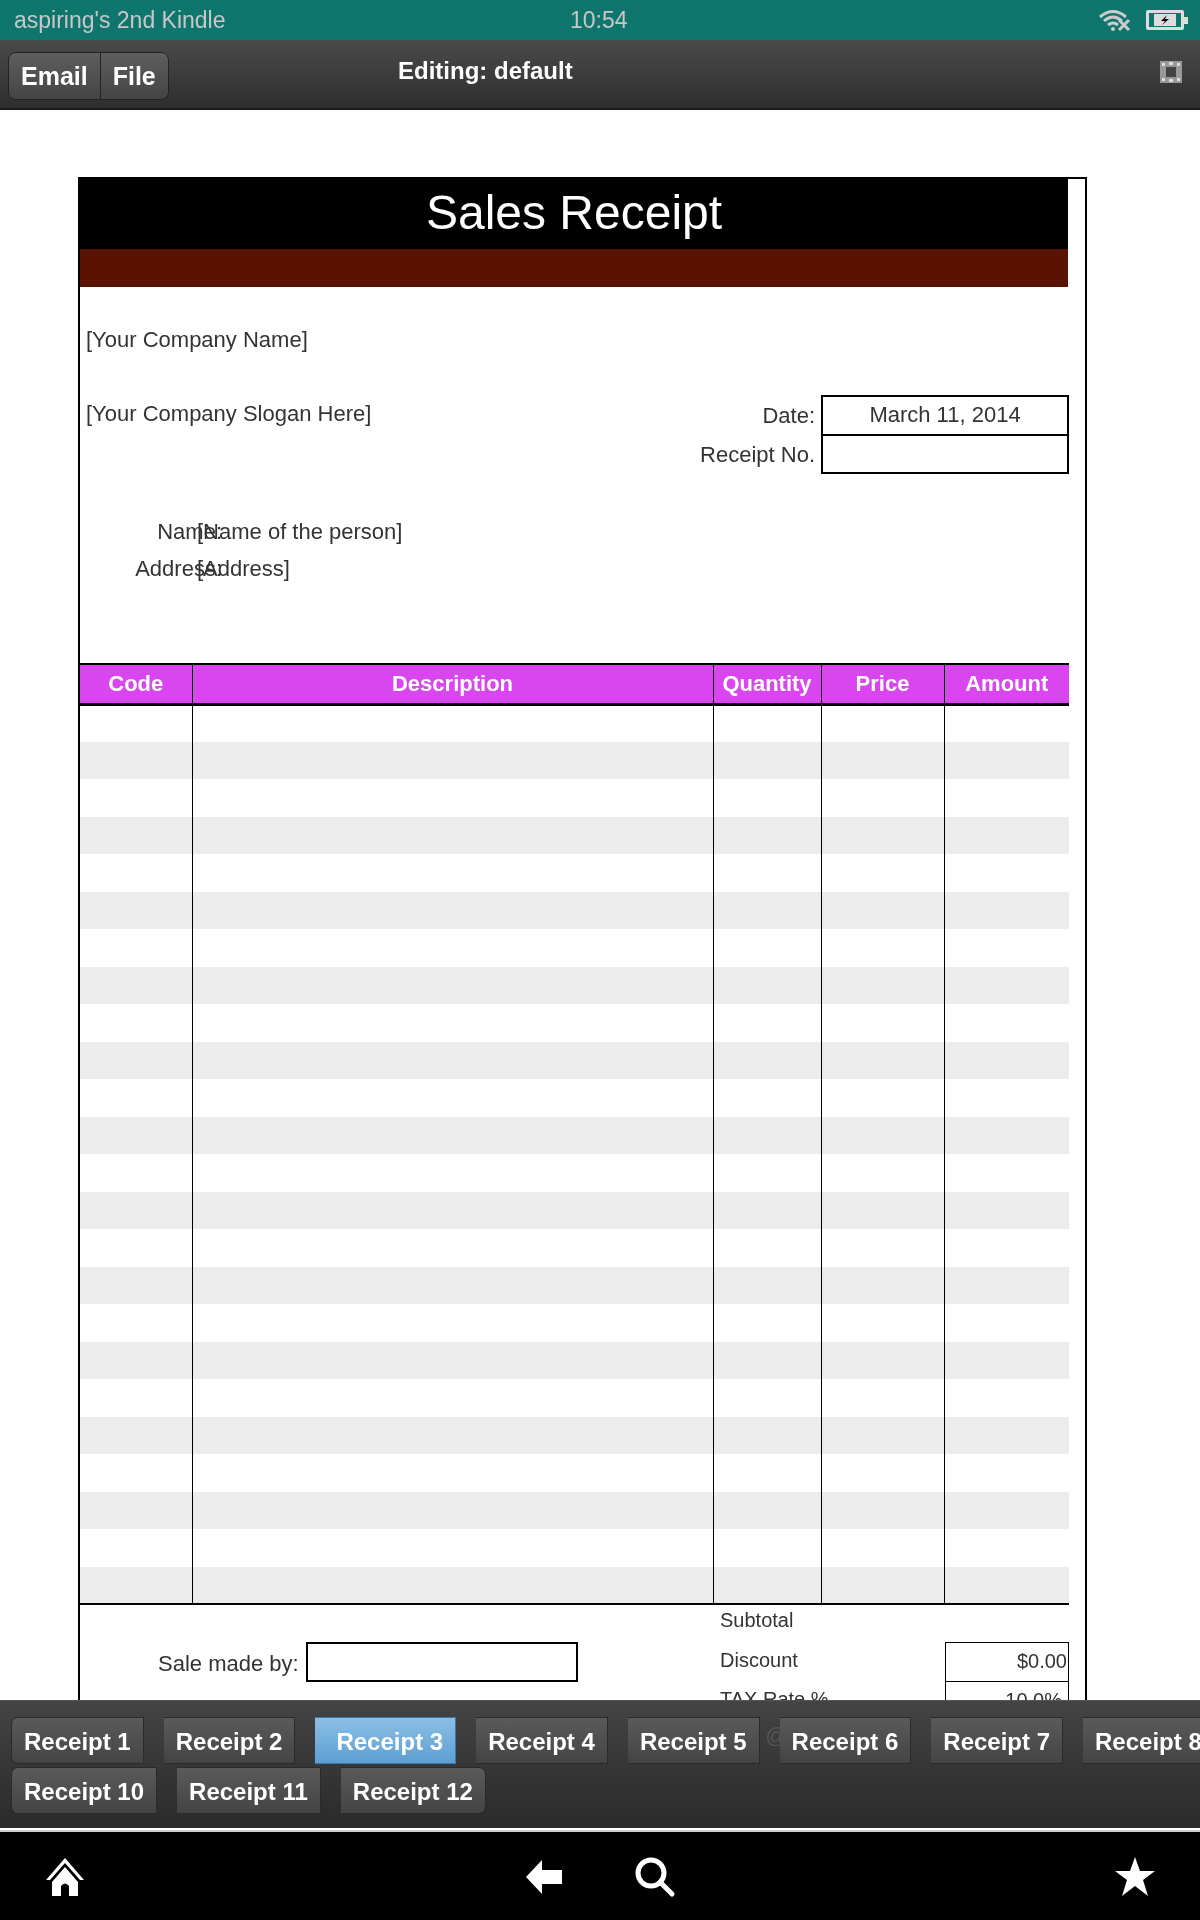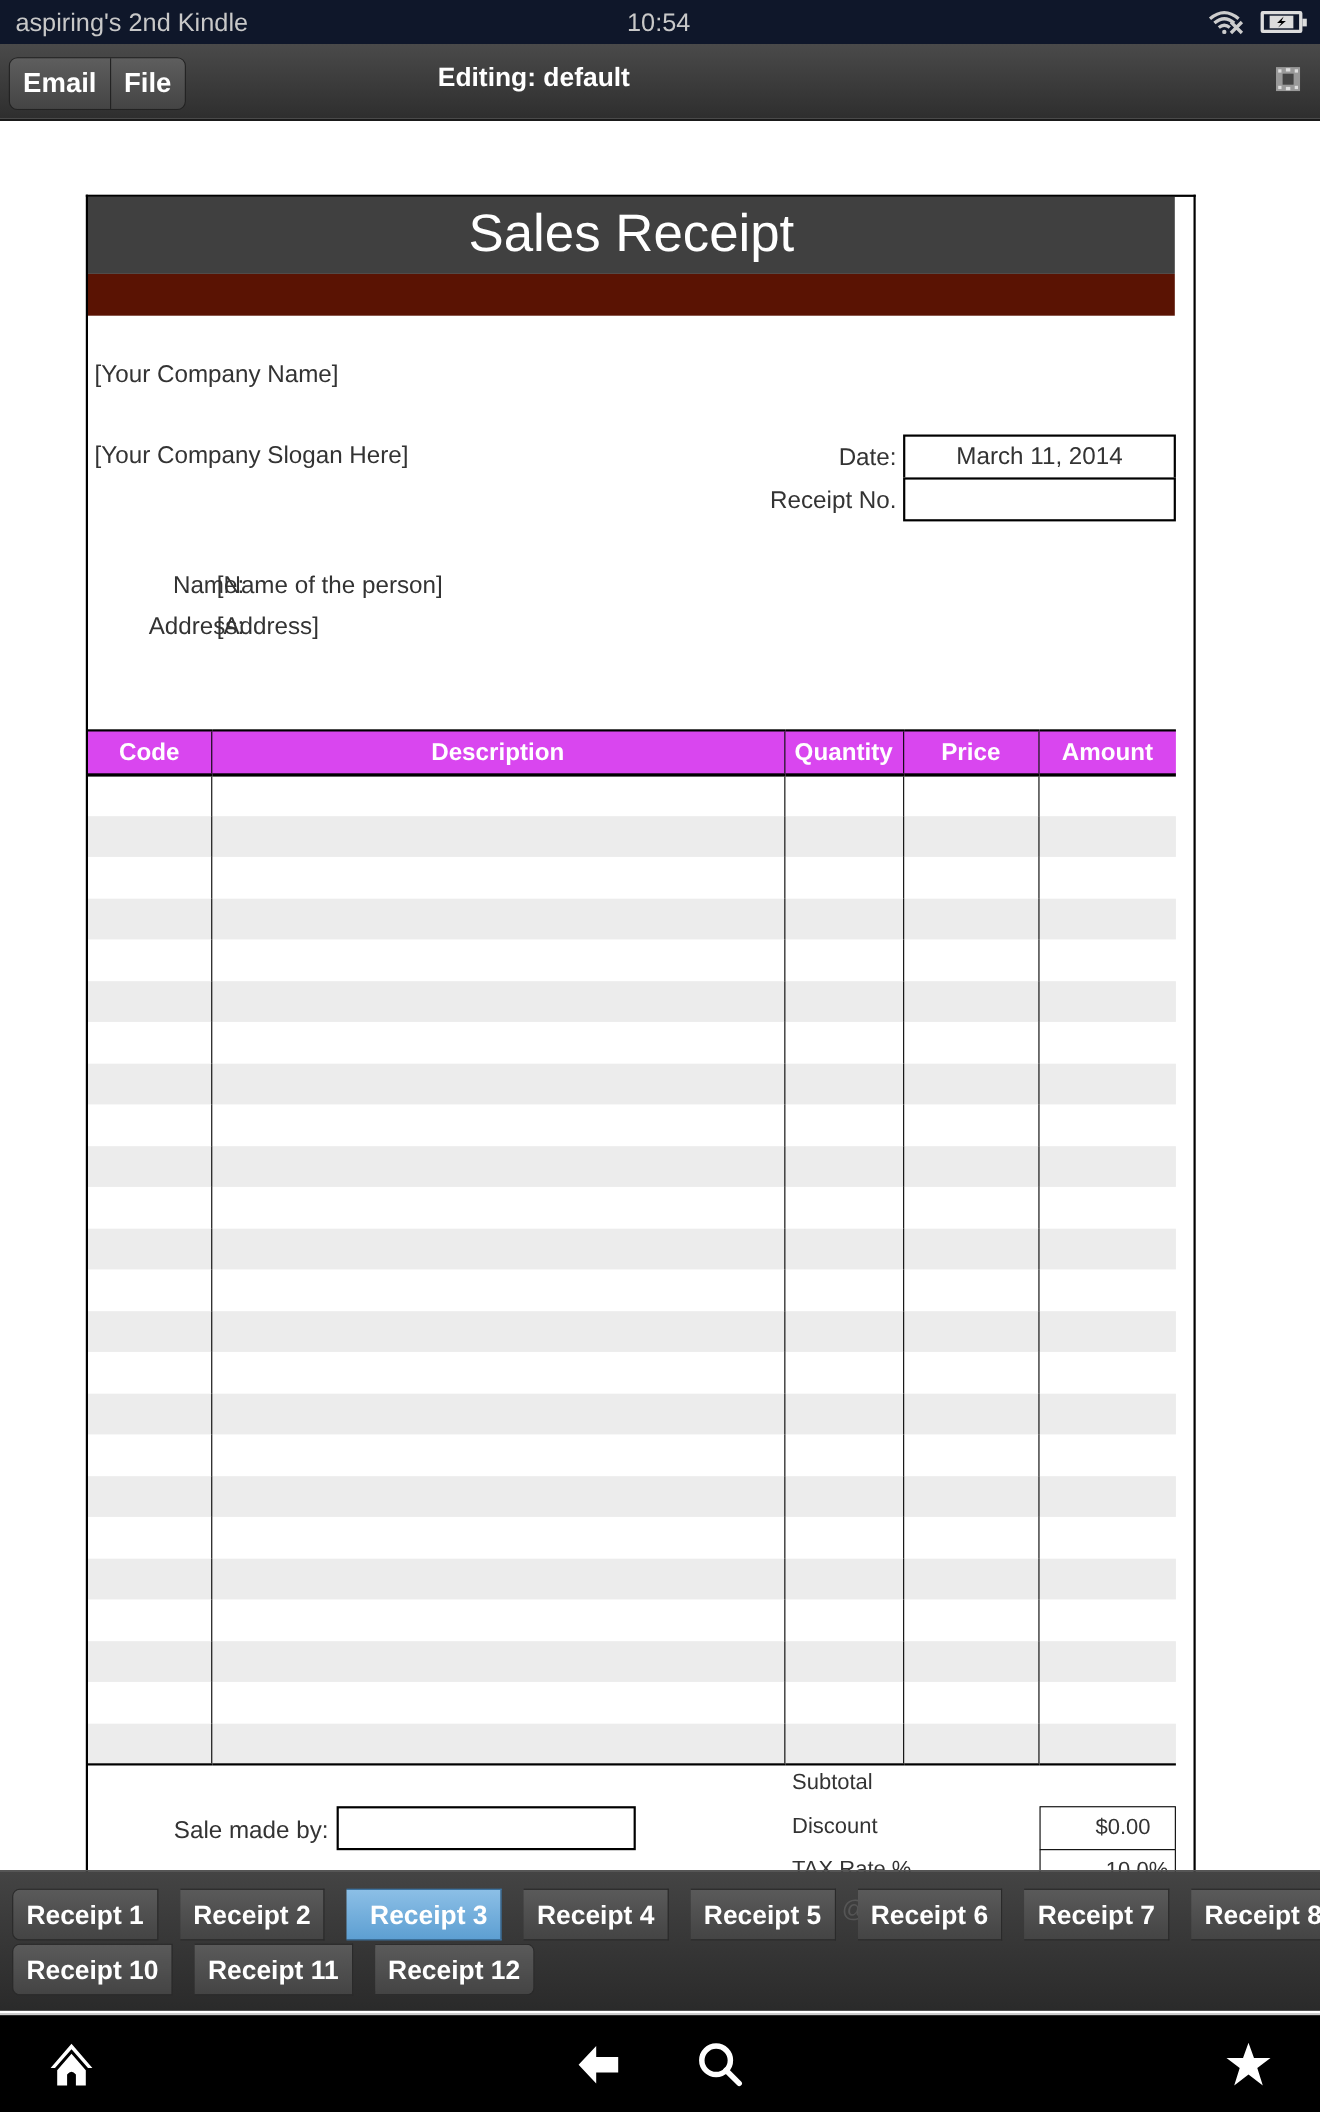--- a/index.html
+++ b/index.html
@@ -1,32 +1,32 @@
 <!DOCTYPE html>
 <html><head>
 <meta charset="utf-8">
 <style>
   * { box-sizing: border-box; margin: 0; padding: 0; }
   html, body { width: 1200px; height: 1920px; overflow: hidden; background: #ffffff; font-family: "Liberation Sans", sans-serif; }
-  .status-bar { position: absolute; left: 0; top: 0; width: 1200px; height: 40px; background: #0f172a; color: #c8c8c8; font-size: 23px; }
+  .status-bar { position: absolute; left: 0; top: 0; width: 1200px; height: 40px; background: #0f766e; color: #c8c8c8; font-size: 23px; }
   .status-bar .device { position: absolute; left: 14px; top: 7px; }
   .status-bar .time { position: absolute; left: 570px; top: 7px; }
   .status-bar .wifi { position: absolute; left: 1098px; top: 8px; width: 34px; height: 24px; }
   .status-bar .battery { position: absolute; left: 1146px; top: 10px; width: 38px; height: 20px; border: 3px solid #ddd; border-radius: 2px; }
   .status-bar .battery::after { content: ""; position: absolute; right: -7px; top: 4px; width: 4px; height: 7px; background: #ddd; }
   .status-bar .battery svg { position: absolute; left: 5px; top: 1px; }
 
   .toolbar { position: absolute; left: 0; top: 40px; width: 1200px; height: 70px; background: linear-gradient(#4a4a4a, #2e2e2e); border-bottom: 2px solid #1a1a1a; }
   .seg { position: absolute; left: 8px; top: 12px; height: 48px; display: flex; border: 1px solid #222; border-radius: 8px; overflow: hidden; }
   .seg .btn { color: #fff; font-weight: bold; font-size: 25px; padding: 0 12px; line-height: 46px; background: linear-gradient(#5e5e5e, #444); }
   .seg .btn + .btn { border-left: 1px solid #222; }
   .toolbar .title { position: absolute; left: 398px; top: 17px; color: #fff; font-weight: bold; font-size: 24px; }
 
   .sheet { position: absolute; left: 78px; top: 177px; width: 1009px; height: 1560px; border: 2px solid #000; border-bottom: none; background: #fff; }
-  .banner { position: absolute; left: 0; top: 0; width: 988px; height: 70px; background: #404040; color: #fff; font-size: 48px; text-align: center; line-height: 68px; }
+  .banner { position: absolute; left: 0; top: 0; width: 988px; height: 70px; background: #000000; color: #fff; font-size: 48px; text-align: center; line-height: 68px; }
   .banner2 { position: absolute; left: 0; top: 70px; width: 988px; height: 38px; background: #5a1303; }
 
   .txt { position: absolute; color: #333; font-size: 22px; white-space: nowrap; }
   .box { position: absolute; border: 2px solid #000; background: #fff; color: #333; font-size: 22px; text-align: center; }
 
   table.items { position: absolute; left: 0; top: 484px; width: 989px; border-collapse: collapse; table-layout: fixed; }
   table.items th { background: #d946ef; color: #fff; font-size: 22px; font-weight: bold; height: 40px; border-left: 1px solid #000; border-bottom: 3px solid #000; border-top: 2px solid #000; }
   table.items th:first-child { border-left: none; }
   table.items td { height: 37.5px; border-left: 1px solid #000; }
   table.items td:first-child { border-left: none; }
@@ -287,21 +287,21 @@
           <td></td>
         </tr>
       </tbody>
   </table>
 
   <div class="txt" style="left:78px;top:1472px">Sale made by:</div>
   <div class="box" style="left:226px;top:1463px;width:272px;height:40px;line-height:36px"></div>
 
   <div class="txt" style="left:640px;top:1430px;font-size:20px">Subtotal</div>
   <div class="txt" style="left:640px;top:1470px;font-size:20px">Discount</div>
-  <div class="box" style="left:865px;top:1463px;width:124px;height:40px;line-height:36px;text-align:right;padding-right:22px;font-size:20px;border-width:1px">$0.00</div>
+  <div class="box" style="left:865px;top:1463px;width:124px;height:40px;line-height:36px;text-align:right;padding-right:1px;font-size:20px;border-width:1px">$0.00</div>
   <div class="txt" style="left:640px;top:1509px;font-size:20px">TAX Rate %</div>
   <div class="box" style="left:865px;top:1502px;width:124px;height:40px;line-height:36px;text-align:right;padding-right:6px;font-size:20px;border-width:1px">10.0%</div>
 </div>
 
 <div class="tabbar">
   <div class="ghost" style="left:718px;top:22px">TAX @ 10.0%</div>
   <div class="tabrow" id="tabrow1" style="top:16px">
       <div class="tab">Receipt 1</div>
       <div class="tab">Receipt 2</div>
       <div class="tab active">Receipt 3</div>

